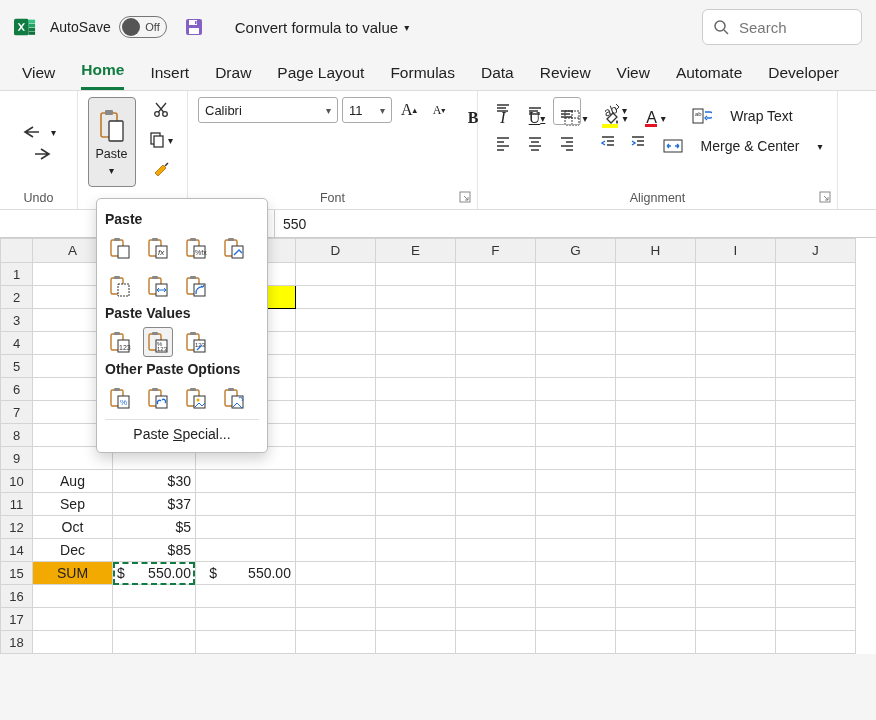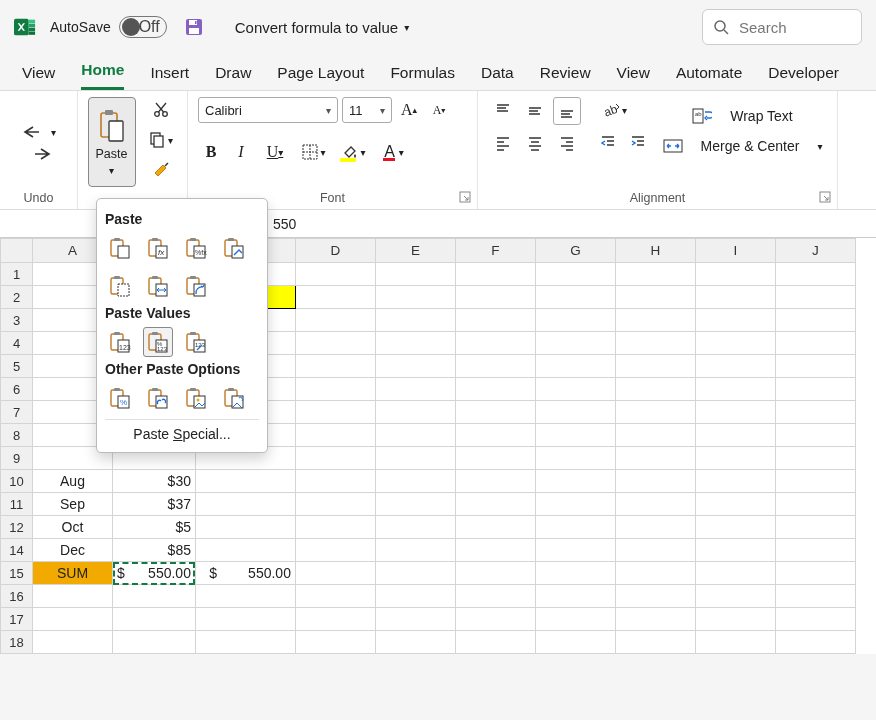--- a/index.html
+++ b/index.html
@@ -3,21 +3,21 @@
 <meta charset="utf-8">
 <style>
   * { box-sizing: border-box; font-family: "Segoe UI", Arial, sans-serif; }
   body { margin:0; background:#f5f5f5; width:876px; height:720px; overflow:hidden; color:#222; }
   
   .titlebar { display:flex; align-items:center; height:54px; padding:0 14px; gap:14px; }
   .excel-logo { width:22px; height:22px; }
   .autosave { display:flex; align-items:center; gap:8px; font-size:14px; }
   .switch { width:48px; height:22px; border:1px solid #777; border-radius:11px; display:flex; align-items:center; padding:1px 2px; position:relative; }
   .switch .pill { width:18px; height:18px; background:#555; border-radius:50%; }
-  .switch .lbl { position:absolute; right:6px; font-size:16px; color:#444; }
+  .switch .lbl { position:absolute; right:6px; font-size:11px; color:#444; }
   .doc-title { font-size:15px; color:#222; margin-left:14px; display:flex; align-items:center; gap:6px; }
   .searchbox { margin-left:auto; width:160px; height:36px; border:1px solid #ccc; border-radius:6px; display:flex; align-items:center; padding:0 10px; gap:10px; background:#fff; color:#777; font-size:15px;}
   
   .tabsbar { display:flex; align-items:flex-end; height:36px; padding:0 22px; gap:26px; font-size:15.5px; }
   .tab { padding-bottom:8px; cursor:pointer; }
   .tab.active { font-weight:600; border-bottom:3px solid #107c41; color:#107c41; }
   
   .ribbon { display:flex; background:#fff; border-top:1px solid #ddd; border-bottom:1px solid #ddd; height:120px; }
   .group { display:flex; flex-direction:column; justify-content:flex-end; align-items:center; padding:6px 10px 4px; border-right:1px solid #e5e5e5; position:relative; }
   .group-body { display:flex; align-items:flex-start; gap:8px; flex:1; }
@@ -33,21 +33,21 @@
   .combo { height:26px; border:1px solid #aaa; background:#fff; display:flex; align-items:center; padding:0 6px; font-size:13px; border-radius:3px;}
   .combo .arrow { margin-left:auto; font-size:10px; color:#555; }
   .font-row2 { display:flex; gap:4px; align-items:center; margin-top:8px;}
   .font-row1 { display:flex; gap:4px; align-items:center;}
   
   .align-grid { display:grid; grid-template-columns:repeat(3,28px); grid-template-rows:repeat(2,28px); gap:4px; }
   .align-extra { display:flex; flex-direction:column; gap:6px; margin-left:6px;}
   .wrap-merge { padding:4px 0;}
   .wrap-merge .row { display:flex; align-items:center; gap:18px; font-size:14px; height:30px; padding:0 4px;}
   
-  .formulabar { display:flex; align-items:center; height:28px; background:#fff; border-bottom:1px solid #ccc; position:relative;}
+  .formulabar { display:flex; align-items:center; height:28px; background:#fff; border-bottom:1px solid #ccc; position:relative;padding-left:10px;}
   .fb-left { width:265px; border-right:1px solid #ccc; height:100%;}
   .fb-val { padding-left:8px; font-size:14px; }
   
   .grid { position:relative; background:#fff; }
   table.sheet { border-collapse:collapse; table-layout:fixed; }
   table.sheet th, table.sheet td { border:1px solid #d4d4d4; font-size:14px; font-weight:normal; }
   table.sheet th.colhead { background:#f0f0f0; height:24px; font-size:13.5px; color:#333;}
   table.sheet th.rowhead { background:#f0f0f0; width:32px; text-align:center; font-size:13px; color:#333;}
   table.sheet td { height:23px; padding:0 4px; }
   .corner { background:#f0f0f0; }
@@ -172,21 +172,21 @@
               <path d="M3 12 L11 4 L14 7 L6 15 Z" fill="#f2a900" stroke="#bf7a2a"></path>
               <line x1="13" y1="5" x2="16" y2="2" stroke="#333" stroke-width="1.5"></line>
             </svg>
         </span>
       </div>
     </div>
     <div class="group-label" style="visibility:hidden;">.</div>
   </div>
 
   <div class="group" style="width:290px;">
-    <div class="group-body" style="flex-direction:column; width:100%;">
+    <div class="group-body" style="flex-direction:row; width:100%;">
       <div class="font-row1">
         <div class="combo" style="width:140px;">
           <span>Calibri</span>
             <span class="arrow">▾</span>
         </div>
         <div class="combo" style="width:50px;">
           <span>11</span>
             <span class="arrow">▾</span>
         </div>
         <span class="btn smallbtn" style="font-family:serif;">A<sup style="font-size:9px;">▴</sup></span>

